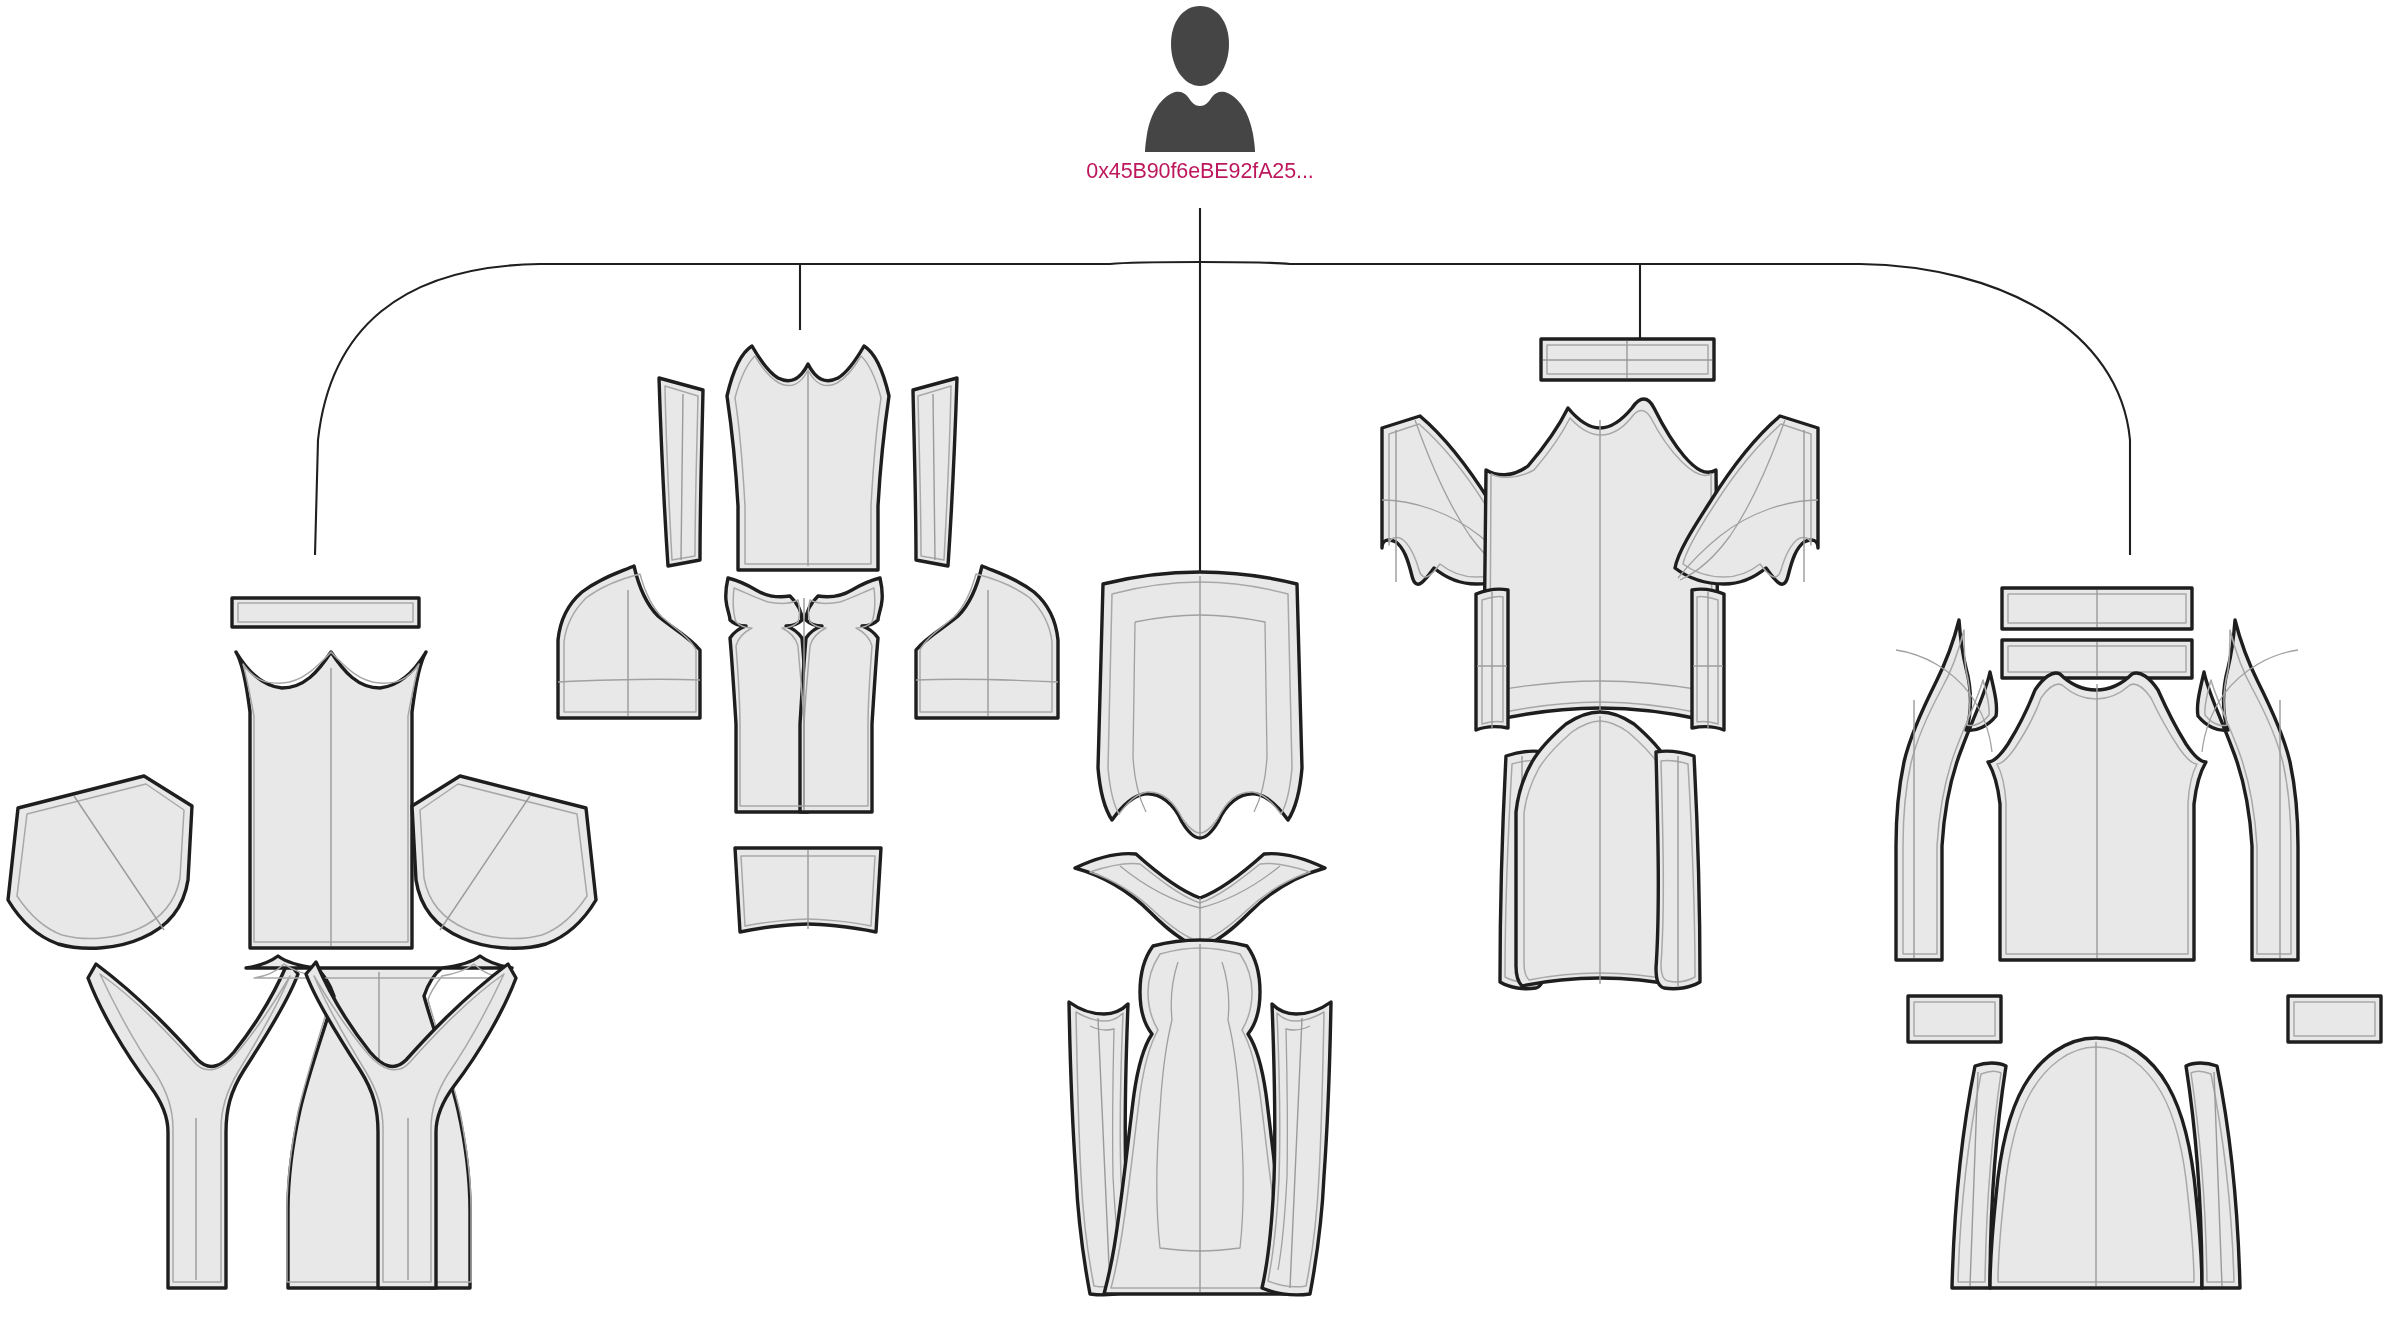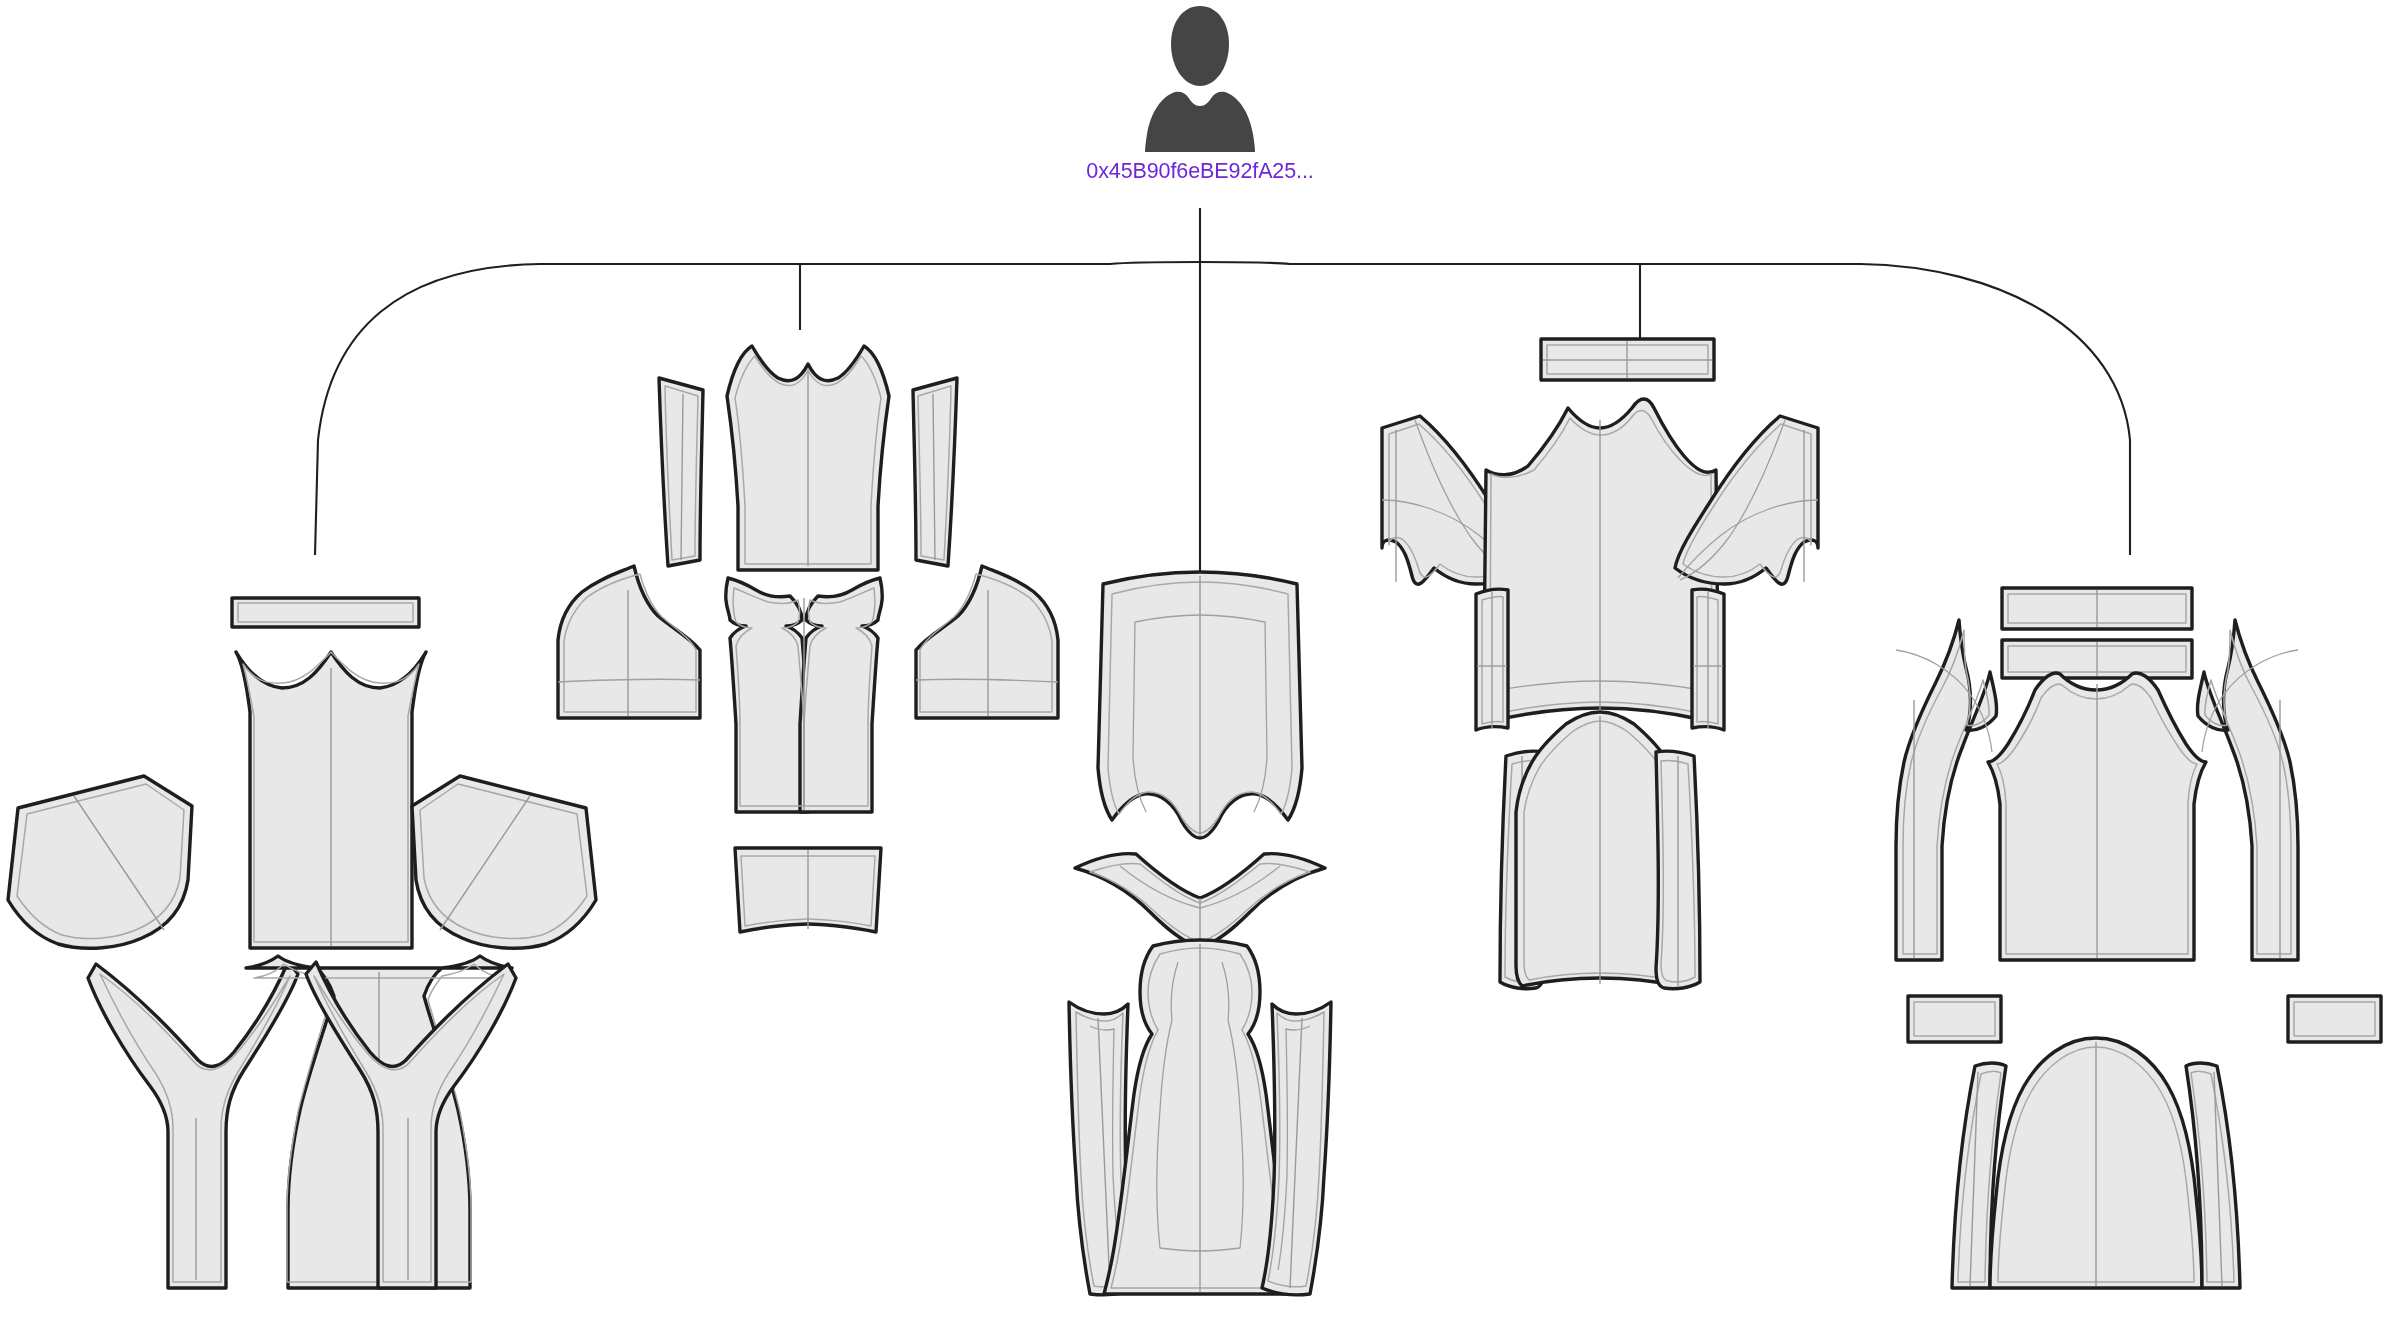--- a/index.html
+++ b/index.html
@@ -17,21 +17,21 @@
     pointer-events:none;
   }
   .root-inner{
     position:absolute;left:1098px;top:4px;width:204px;
     display:flex;flex-direction:column;align-items:center;
     pointer-events:auto;
   }
   #avatar-icon{display:block;width:110px;height:150px;}
   #root-label{
     margin-top:4px;
-    font-size:21.5px;line-height:26px;color:#6d28d9;
+    font-size:21.5px;line-height:26px;color:#be185d;
     letter-spacing:-0.1px;white-space:nowrap;text-align:center;
   }
 
   
   #edges,#pieces{position:absolute;left:0;top:0;width:2400px;height:1321px;}
   #edges{pointer-events:none;}
 
   .edge{fill:none;stroke:#1f1f1f;stroke-width:2.1;}
 
   

